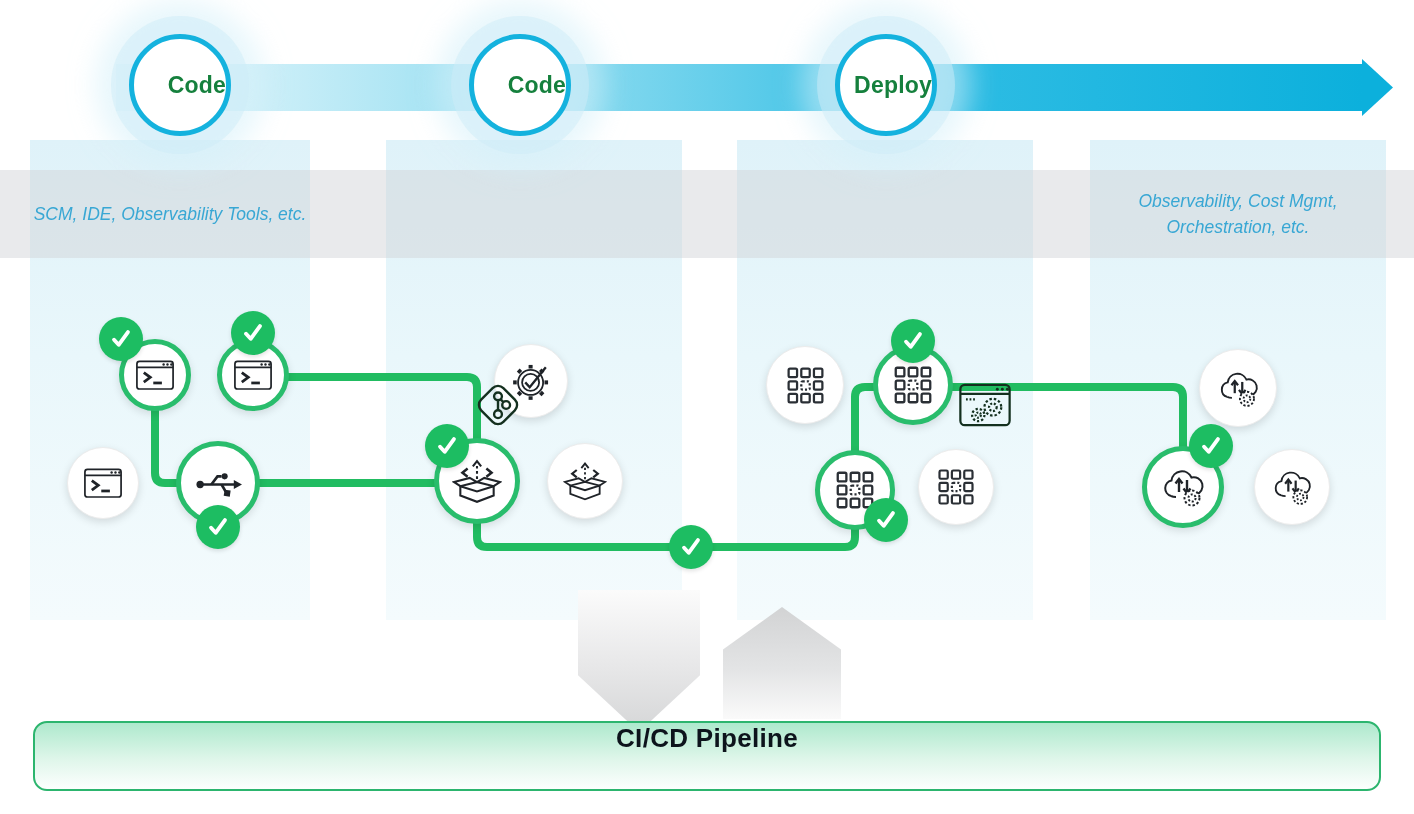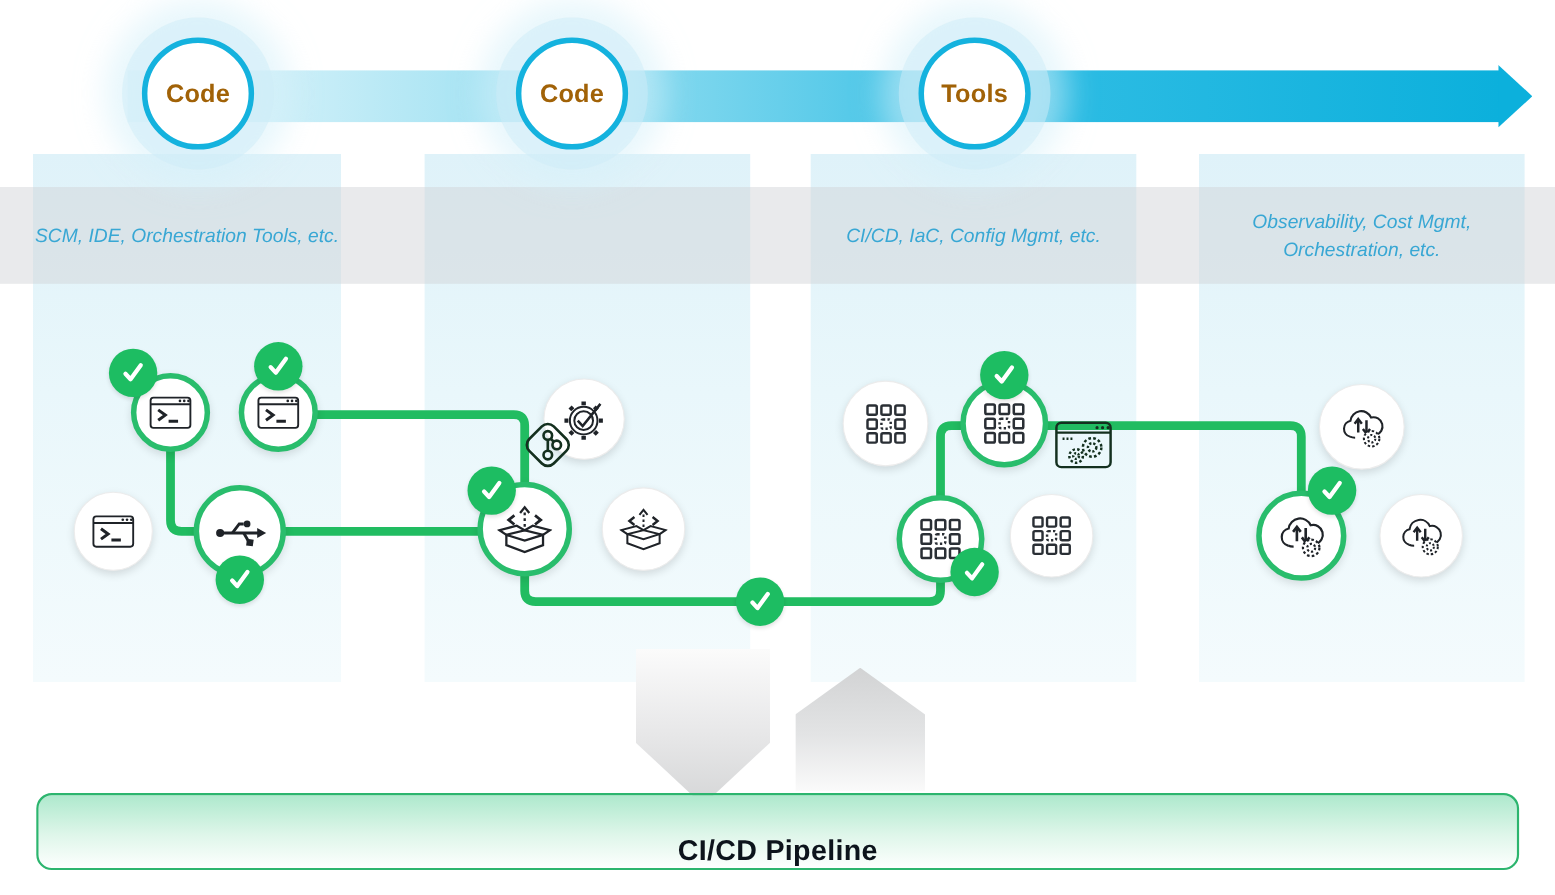--- a/index.html
+++ b/index.html
@@ -20,22 +20,22 @@
     font-style:italic; font-size:17.5px; line-height:1.5; color:#38a7d4; }
 
   
   .arrow-band { position:absolute; left:116px; top:64px; width:1247px; height:47px; z-index:4;
     background:linear-gradient(90deg, rgba(235,248,252,0.95) 0%, #8edcf0 35%, #30bde4 65%, #0cb0dc 100%); }
   .arrow-head { position:absolute; left:1362px; top:59px; width:31px; height:57px; z-index:4;
     background:#0cb0dc; clip-path:polygon(0 0, 100% 50%, 0 100%); }
 
   .stage-circle { position:absolute; top:34px; width:102px; height:102px; border-radius:50%;
     background:#ffffff; border:5px solid #14b2de; z-index:6;
-    display:flex; align-items:center; justify-content:center;
-    font-weight:bold; font-size:23px; color:#a16207; letter-spacing:.2px;
+    display:flex; align-items:center; justify-content:flex-end;
+    font-weight:bold; font-size:23px; color:#15803d; letter-spacing:.2px;
     box-shadow:0 0 0 18px rgba(206,236,248,0.5), 0 0 26px 34px rgba(214,240,249,0.55); }
 
   
   .node { position:absolute; border-radius:50%; background:#ffffff; z-index:6;
     display:flex; align-items:center; justify-content:center; }
   .node.idle   { border:1px solid #ececec; box-shadow:0 3px 8px rgba(0,0,0,0.13); }
   .node.passed { border:5px solid #29bd6c; box-shadow:0 3px 8px rgba(0,0,0,0.12); }
   .node svg { display:block; }
 
   .check-badge { position:absolute; width:44px; height:44px; border-radius:50%;
@@ -49,49 +49,48 @@
     background:linear-gradient(180deg,#fbfbfb 0%,#e7e7e8 55%,#d5d6d7 100%);
     clip-path:polygon(0 0, 100% 0, 100% 60%, 50% 100%, 0 60%); }
   .big-arrow-up { position:absolute; left:723px; top:607px; width:118px; height:112px; z-index:3;
     background:linear-gradient(180deg,#d2d3d4 0%,#e3e4e5 55%,#fafafa 100%);
     clip-path:polygon(50% 0, 100% 38%, 100% 100%, 0 100%, 0 38%); }
 
   
   .banner { position:absolute; left:33px; top:721px; width:1348px; height:70px; z-index:8;
     border:2px solid #2cb56e; border-radius:14px;
     background:linear-gradient(180deg,#aee9cd 0%,#dff6ea 55%,#fdfffe 100%);
-    display:flex; align-items:flex-end; justify-content:center; }
+    display:flex; align-items:flex-start; justify-content:center; }
   .banner-title { font-weight:bold; font-size:26px; color:#0d141c; letter-spacing:.3px; }
   .banner-icon { position:absolute; top:50%; transform:translateY(-50%); z-index:9; }
 </style>
 </head>
 <body>
 
 <div id="canvas">
 
   <div class="col-band" style="left:30px;width:280px"></div>
   <div class="col-band" style="left:386px"></div>
   <div class="col-band" style="left:737px"></div>
   <div class="col-band" style="left:1090px"></div>
 
   <div class="gray-band"></div>
-  <div class="desc" style="left:20px">SCM, IDE, Orchestration Tools, etc.</div>
-  <div class="desc" style="left:735px">CI/CD, IaC, Config Mgmt, etc.</div>
+  <div class="desc" style="left:20px">SCM, IDE, Observability Tools, etc.</div>
   <div class="desc" style="left:1088px">Observability, Cost Mgmt, Orchestration, etc.</div>
 
   <div class="arrow-band"></div>
   <div class="arrow-head"></div>
   <div class="stage-circle" style="left:129px">
       <span>Code</span>
     </div>
   <div class="stage-circle" style="left:469px">
       <span>Code</span>
     </div>
   <div class="stage-circle" style="left:835px">
-      <span>Tools</span>
+      <span>Deploy</span>
     </div>
 
   <svg id="pipes" width="1414" height="814" viewBox="0 0 1414 814">
     <g fill="none" stroke="#21bc61" stroke-width="8" stroke-linecap="round">
       <path d="M253,377 H467 Q477,377 477,387 V480"></path>
       <path d="M155,377 V473 Q155,483 165,483 H477"></path>
       <path d="M477,483 V537 Q477,547 487,547 H845 Q855,547 855,537 V490"></path>
       <path d="M855,490 V397 Q855,387 865,387 H1173 Q1183,387 1183,397 V487"></path>
     </g>
   </svg>

